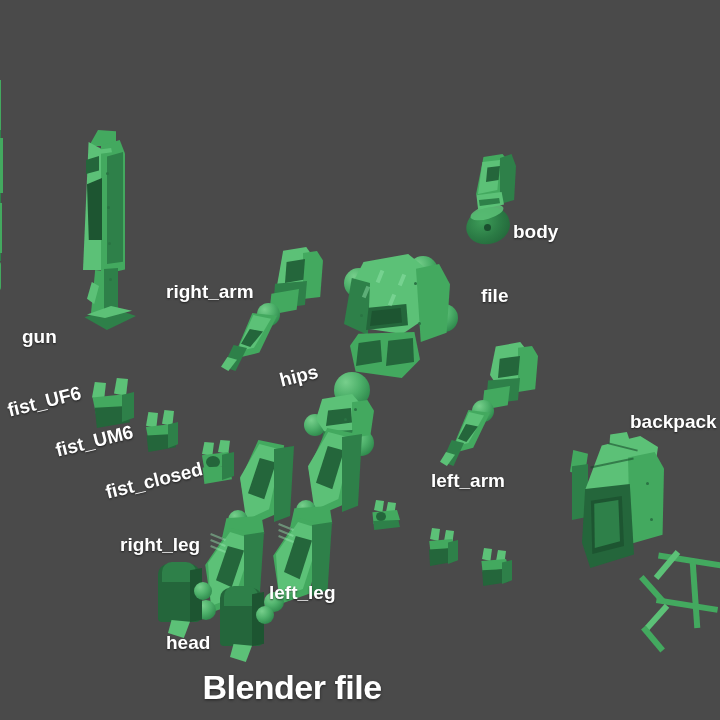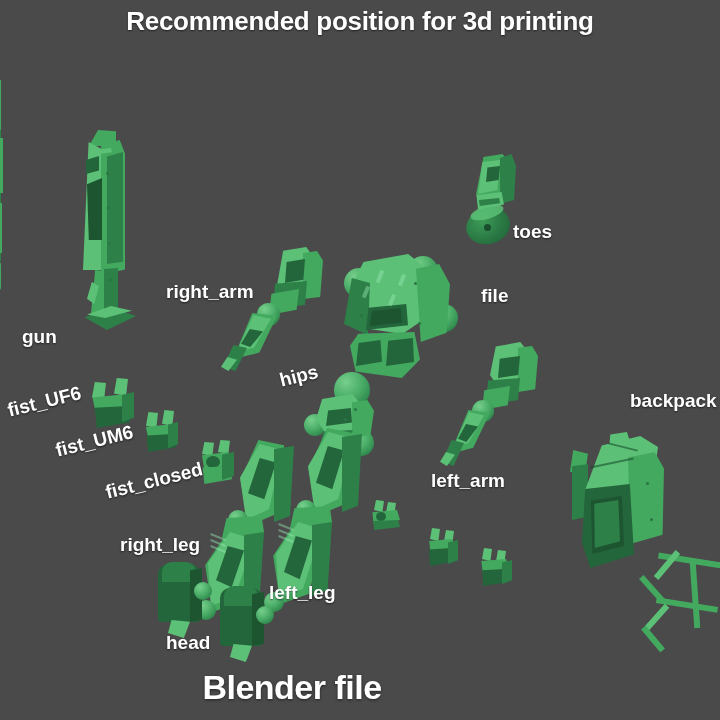--- a/index.html
+++ b/index.html
@@ -424,28 +424,27 @@
     <div class="pc f-mid" style="left:52px;top:10px;width:6px;height:66px;transform:rotate(-4deg);"></div>
     <div class="pc f-mid" style="left:-4px;top:34px;width:32px;height:6px;transform:rotate(48deg);"></div>
     <div class="pc f-mid" style="left:16px;top:50px;width:62px;height:6px;transform:rotate(9deg);"></div>
     <div class="pc f-lit" style="left:2px;top:62px;width:30px;height:6px;transform:rotate(-48deg);"></div>
     <div class="pc f-mid" style="left:-2px;top:84px;width:30px;height:6px;transform:rotate(50deg);"></div>
 
   </div>
 
   <div class="lbl" style="left:22px;top:326px;">gun</div>
   <div class="lbl" style="left:166px;top:281px;">right_arm</div>
-  <div class="lbl" style="left:513px;top:221px;">toes</div>
+  <div class="lbl" style="left:513px;top:221px;">body</div>
   <div class="lbl" style="left:481px;top:285px;">file</div>
   <div class="lbl" style="left:280px;top:370px;transform:rotate(-14deg);">hips</div>
   <div class="lbl" style="left:8px;top:400px;transform:rotate(-14deg);">fist_UF6</div>
   <div class="lbl" style="left:56px;top:440px;transform:rotate(-14deg);">fist_UM6</div>
   <div class="lbl" style="left:106px;top:482px;transform:rotate(-14deg);">fist_closed</div>
   <div class="lbl" style="left:431px;top:470px;">left_arm</div>
-  <div class="lbl" style="left:630px;top:390px;">backpack</div>
+  <div class="lbl" style="left:630px;top:411px;">backpack</div>
   <div class="lbl" style="left:120px;top:534px;">right_leg</div>
   <div class="lbl" style="left:269px;top:582px;">left_leg</div>
   <div class="lbl" style="left:166px;top:632px;">head</div>
 
-  <div class="title">Recommended position for 3d printing</div>
   <div class="footer">Blender file</div>
 
 </div>
 
 </body></html>

